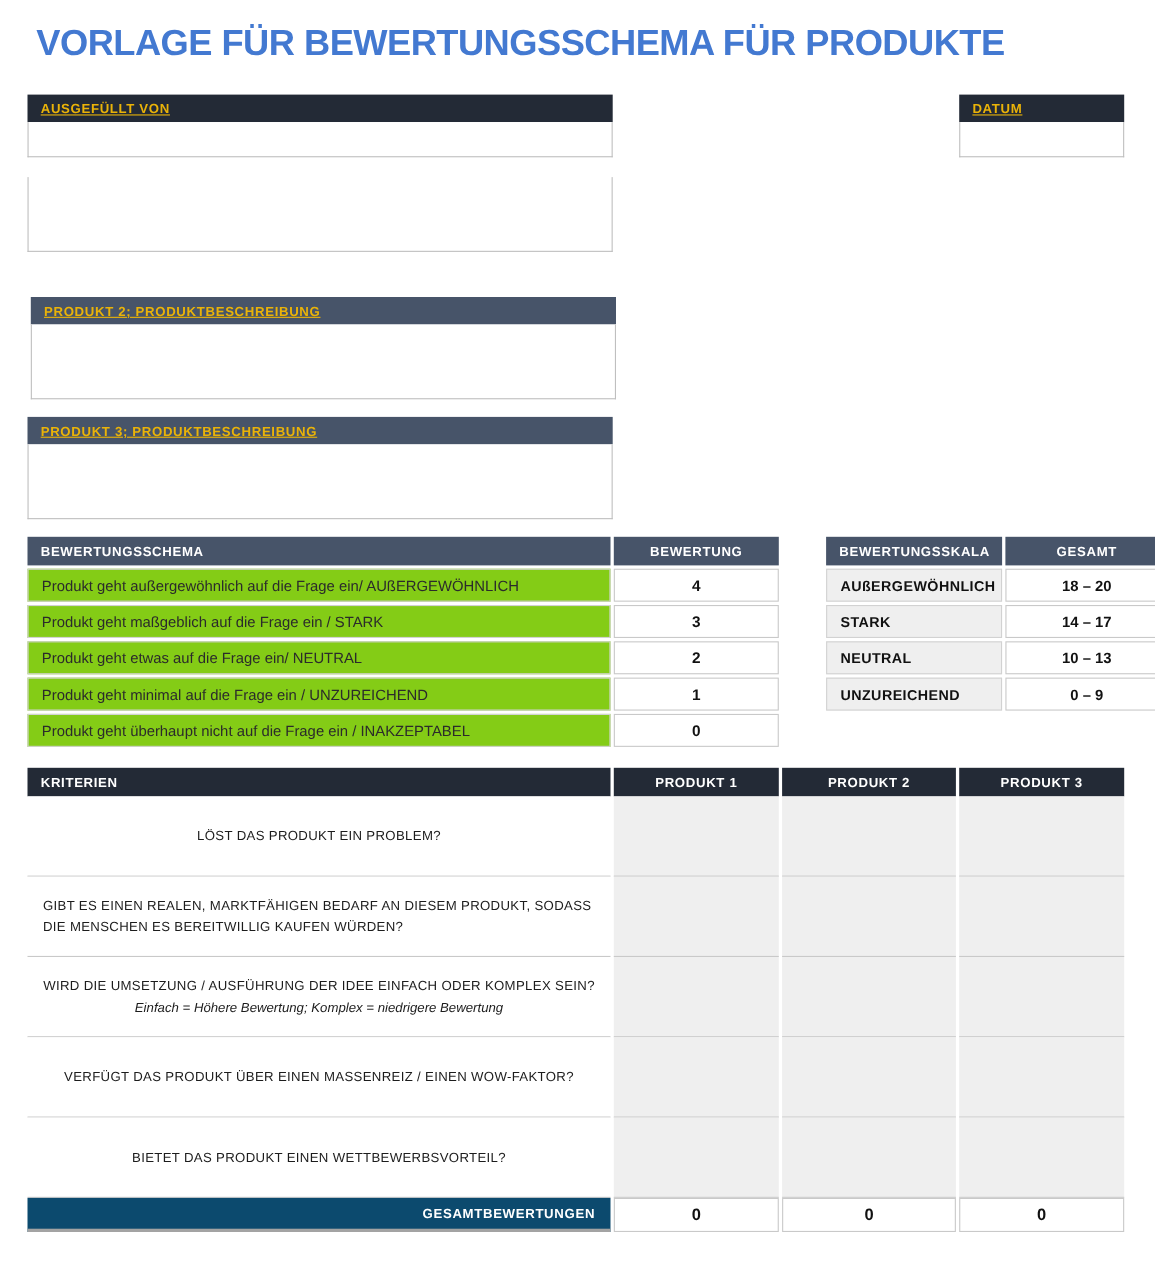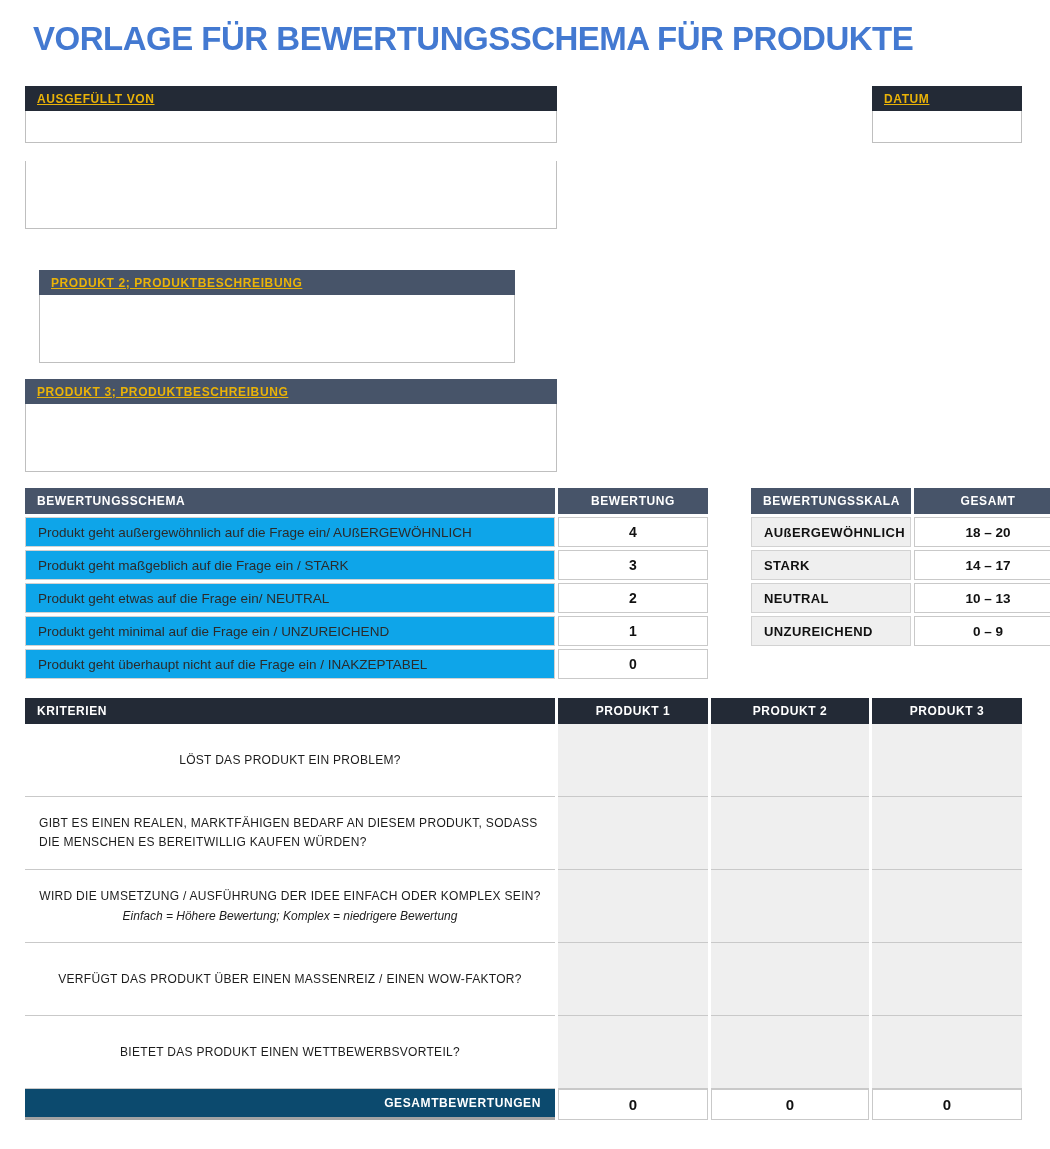--- a/index.html
+++ b/index.html
@@ -21,21 +21,21 @@
   }
   .bar.dark  { background:#232A36; }
   .bar.slate { background:#475469; }
   .inputbox {
     background:#fff; border:1px solid #BFBFBF; border-top:none; width:100%;
   }
   .section { position:absolute; }
   .sec-filled  { left:25px; top:86px;  width:532px; }
   .sec-date    { left:872px; top:86px; width:150px; }
   .sec-prod1   { left:25px; top:161px; width:532px; }
-  .sec-prod2   { left:39px; top:270px; width:476px; }
+  .sec-prod2   { left:28px; top:270px; width:532px; }
   .sec-prod3   { left:25px; top:379px; width:532px; }
   .sec-filled .inputbox, .sec-date .inputbox { height:32px; }
   .sec-prod1 .inputbox, .sec-prod2 .inputbox, .sec-prod3 .inputbox { height:68px; }
 
   
   .schema-grid {
     position:absolute; left:25px; top:488px;
     display:grid; grid-template-columns:530px 150px;
     grid-template-rows:26px repeat(5, 30px); gap:3px;
   }
@@ -45,21 +45,21 @@
     display:grid; grid-template-columns:160px 148px;
     grid-template-rows:26px repeat(4, 30px); gap:3px;
   }
   .th {
     background:#475469; color:#fff; font-size:12px; font-weight:bold;
     letter-spacing:0.6px; display:flex; align-items:center; white-space:nowrap;
   }
   .th.left   { padding:0 12px; justify-content:flex-start; }
   .th.center { justify-content:center; }
   .desc-cell {
-    background:#0ea5e9; border:1px solid #D2D2D2;
+    background:#84cc16; border:1px solid #D2D2D2;
     font-size:13.5px; color:#2B2B2B; display:flex; align-items:center;
     padding:0 12px; white-space:nowrap;
   }
   .num-cell {
     background:#fff; border:1px solid #C9C9C9;
     font-size:14px; font-weight:bold; color:#111;
     display:flex; align-items:center; justify-content:center;
   }
   .scale-label {
     background:#EFEFEF; border:1px solid #D2D2D2;

